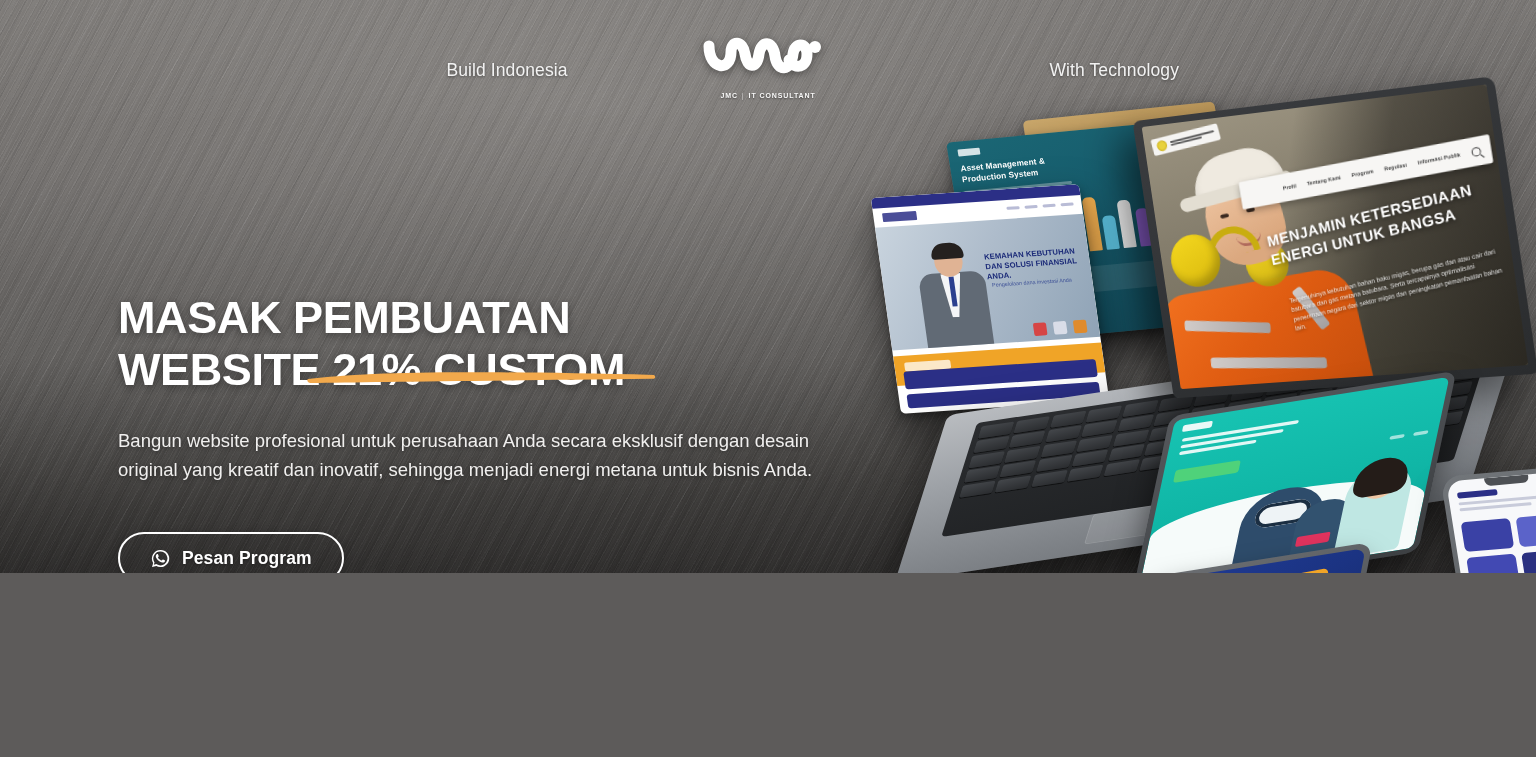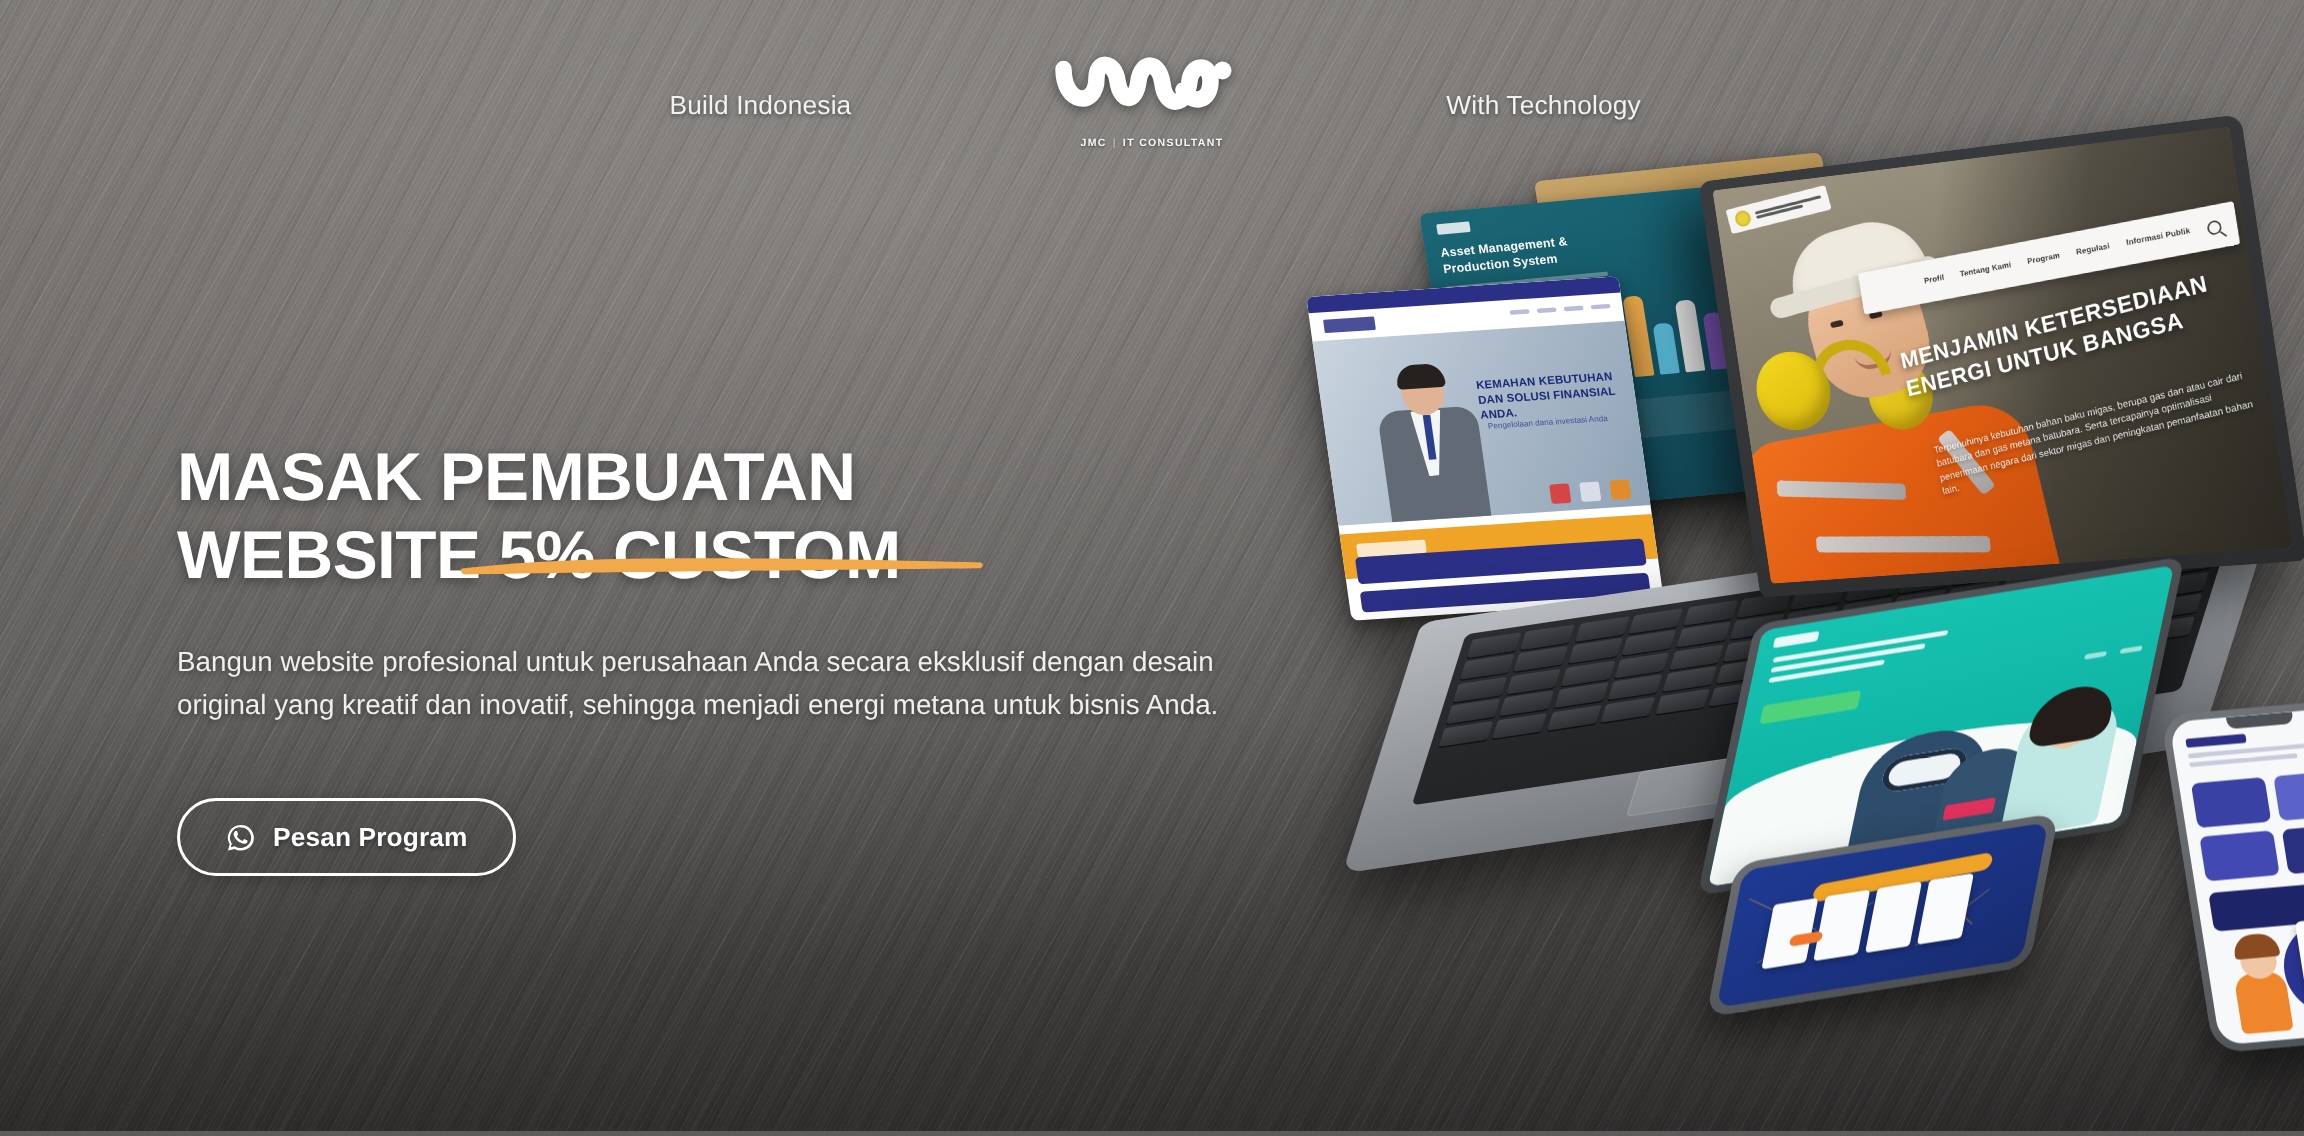--- a/index.html
+++ b/index.html
@@ -7,21 +7,21 @@
   html,body { width:1536px; height:757px; overflow:hidden; }
   body {
     font-family: "Liberation Sans", sans-serif;
     background:#5d5b5a;
     position:relative;
   }
 
   
   #hero {
     position:absolute; inset:0;
-    width:1536px; height:754px;
+    width:1536px; height:573px;
     overflow:hidden;
     background:
       radial-gradient(120% 95% at 38% 18%, rgba(150,147,144,.55) 0%, rgba(110,107,105,.22) 45%, rgba(0,0,0,0) 72%),
       linear-gradient(178deg, #75726f 0%, #6e6b69 28%, #5f5d5b 58%, #4a4846 82%, #3f3d3c 100%);
   }
   .brush {
     position:absolute; inset:-12%;
     pointer-events:none;
   }
   .brush.a {
@@ -64,21 +64,21 @@
     display:flex; align-items:center; justify-content:center;
     gap:0; z-index:30;
   }
   .tagline {
     color:#f2f2f2; font-size:17.5px; font-weight:500;
     letter-spacing:.1px; white-space:nowrap;
     text-shadow:0 1px 3px rgba(0,0,0,.45);
     width:300px; text-align:center;
   }
   .tagline.left  { text-align:center; margin-right:36px; }
-  .tagline.right { text-align:center; margin-left:36px; }
+  .tagline.right { text-align:right; margin-left:36px; }
 
   .logo-wrap {
     width:150px; display:flex; flex-direction:column;
     align-items:center; justify-content:center; gap:2px;
     margin-top:-6px;
   }
   .logo-mark { width:130px; height:54px; display:block; filter:drop-shadow(0 2px 4px rgba(0,0,0,.4)); }
   .logo-sub {
     display:flex; align-items:center; gap:4px;
     color:#ffffff; font-size:7px; font-weight:700;
@@ -449,21 +449,21 @@
         <span>IT CONSULTANT</span>
       </div>
     </div>
 
     <div class="tagline right">With Technology</div>
   </div>
 
   <div class="copy">
     <h1 class="headline">
       <span class="l1">MASAK PEMBUATAN</span>
-      <span class="l2">WEBSITE 5% CUSTOM</span>
+      <span class="l2">WEBSITE 21% CUSTOM</span>
       <svg class="underline-svg" viewBox="0 0 350 20" preserveAspectRatio="none">
         <path d="M2 13 C60 6, 150 4, 348 9 C350 10.4, 349.4 12.4, 347 12.8 C150 15, 62 16, 4 17 C1.4 16.6, 0.6 14, 2 13 Z" fill="#F2A94C"></path>
       </svg>
     </h1>
 
     <p class="subcopy">Bangun website profesional untuk perusahaan Anda secara eksklusif dengan desain original yang kreatif dan inovatif, sehingga menjadi energi metana untuk bisnis Anda.</p>
 
     <button class="cta">
       <svg width="21" height="21" viewBox="0 0 24 24">
         <path d="M12 2.2A9.8 9.8 0 0 0 3.6 17l-1.3 4.8 5-1.3A9.8 9.8 0 1 0 12 2.2Zm0 1.9a7.9 7.9 0 0 1 6.6 12.2 7.9 7.9 0 0 1-10.9 2.3l-.4-.2-2.9.8.8-2.8-.3-.4A7.9 7.9 0 0 1 12 4.1Z" fill="#ffffff"></path>

